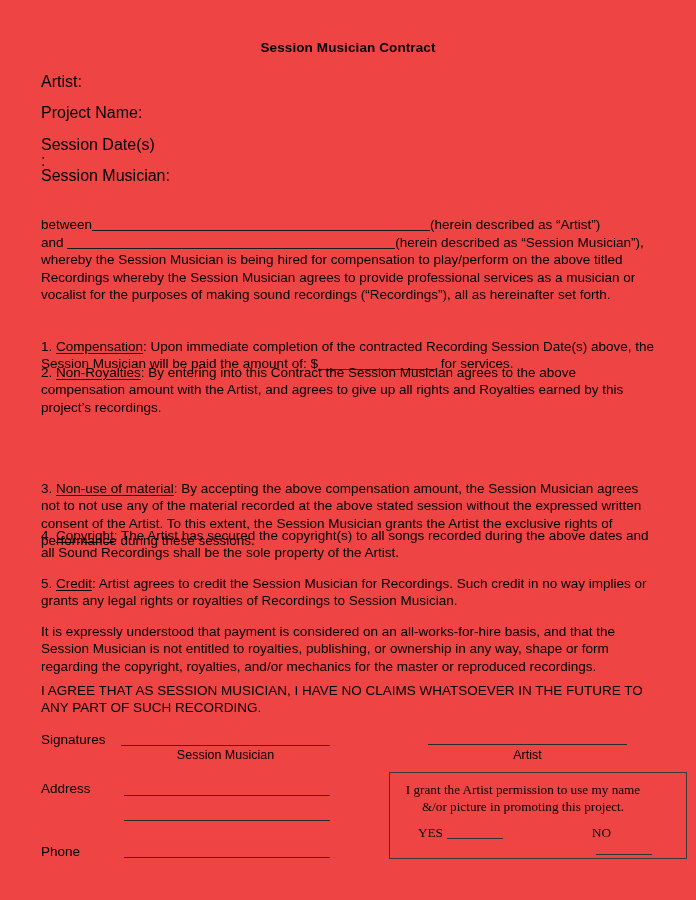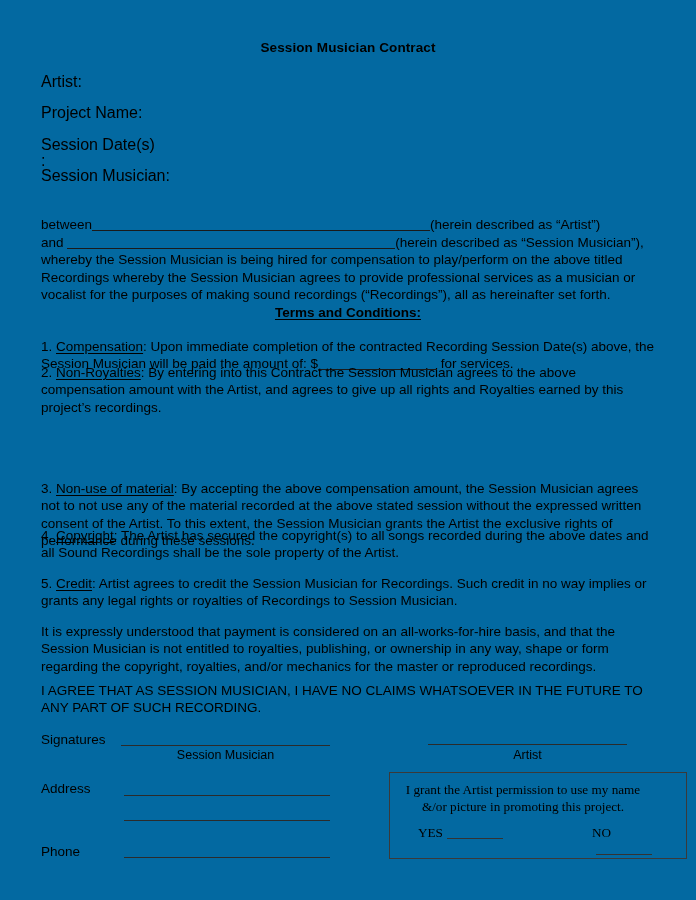--- a/index.html
+++ b/index.html
@@ -14,21 +14,21 @@
     color: #000000;
     position: relative;
     overflow: hidden;
     -webkit-font-smoothing: antialiased;
   }
   .page {
     position: absolute;
     left: 0; top: 0;
     width: 696px;
     height: 900px;
-    background: #0369a1;
+    background: #ef4444;
   }
   .doc-title {
     position: absolute;
     left: 41px;
     top: 40px;
     width: 614px;
     text-align: center;
     font-size: 13.5px;
     font-weight: bold;
     letter-spacing: 0.1px;
@@ -147,23 +147,20 @@
   <div class="field-block" style="top:152px;">:</div>
   <div class="field-block" style="top:167px;">Session Musician:</div>
 
   <div class="body-block" style="top:199px;">
     <br>
     <span>between</span><span class="blank-inline" style="width:338px;"></span><span>(herein described as “Artist”)</span><br>
     <span>and </span><span class="blank-inline" style="width:328px;"></span><span>(herein described as “Session Musician”),</span><br>
     <span>whereby the Session Musician is being hired for compensation to play/perform on the above titled Recordings whereby the Session Musician agrees to provide professional services as a musician or vocalist for the purposes of making sound recordings (“Recordings”), all as hereinafter set forth.</span>
   </div>
 
-  <div class="terms-head">
-    <span class="u">Terms and Conditions:</span>
-  </div>
 
   <div class="body-block" style="top:338px;">
     <span>1. </span><span class="clause-title">Compensation</span><span>: Upon immediate completion of the contracted Recording Session Date(s) above, the Session Musician will be paid the amount of:  $</span><span class="blank-inline" style="width:119px;"></span><span> for services.</span>
   </div>
 
   <div class="body-block" style="top:364px;">
     <span> 2. </span><span class="clause-title">Non-Royalties</span><span>:  By entering into this Contract the Session Musician agrees to the above compensation amount with the Artist,  and agrees to give up all rights and Royalties earned by this project’s recordings.</span>
   </div>
 
   <div class="body-block" style="top:480px;">

